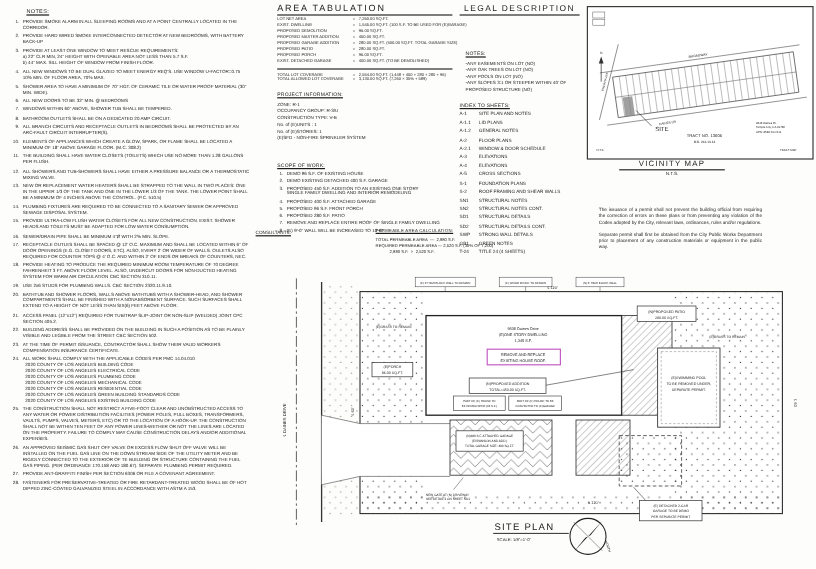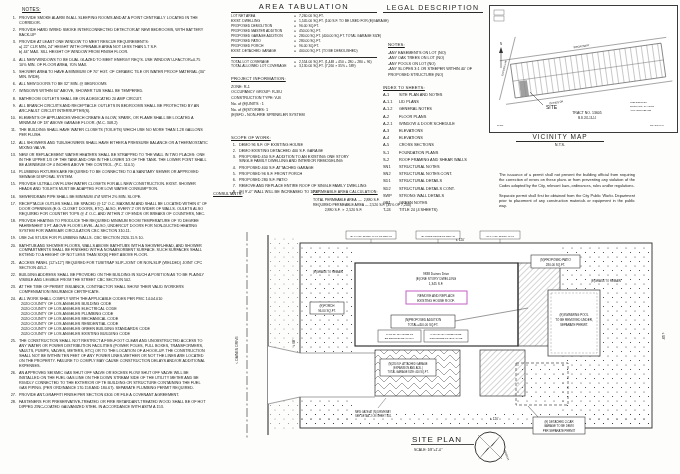--- a/index.html
+++ b/index.html
@@ -6,21 +6,21 @@
   body{width:680px;height:474px;background:#ffffff;font-family:"Liberation Sans",sans-serif;color:#1c1c1c;position:relative;overflow:hidden;-webkit-font-smoothing:antialiased;}
   .page{position:absolute;inset:0;background:#fdfdfc;}
   .abs{position:absolute;}
   
   .notes{left:8px;top:7px;width:200px;font-size:3.8px;line-height:1.3;}
   .notes-title{font-size:4.6px;letter-spacing:.3px;text-decoration:underline;margin:0 0 3px 14px;}
   .note{display:flex;gap:3px;margin-bottom:2.4px;}
   .note-num{width:8px;flex:none;text-align:right;}
   .note-text{flex:1;white-space:pre-line;}
   
-  .mid-title{left:231px;top:2px;width:146px;text-align:center;font-size:7.5px;letter-spacing:1.5px;border-bottom:1px solid #2a2a2a;padding-bottom:1px;}
+  .mid-title{left:231px;top:2px;width:146px;text-align:left;font-size:7.5px;letter-spacing:1.5px;border-bottom:1px solid #2a2a2a;padding-bottom:1px;}
   .areatab{left:231px;top:14px;width:146px;font-size:3.4px;line-height:1.45;}
   .arow{display:flex;}
   .arow .al{width:60px;flex:none;}
   .arow .ae{width:8px;flex:none;text-align:center;}
   .arow .av{flex:1;white-space:nowrap;}
   .atot{border-top:1px solid #2a2a2a;margin-top:3px;padding-top:2px;}
   .blk-title{font-size:4.2px;text-decoration:underline;margin-bottom:2.5px;letter-spacing:.2px;}
   .pinfo{left:231px;top:76px;width:146px;font-size:3.8px;line-height:1.5;}
   .scope{left:231px;top:135px;width:150px;font-size:3.8px;line-height:1.2;}
   .scope .note{margin-bottom:1.6px;}

